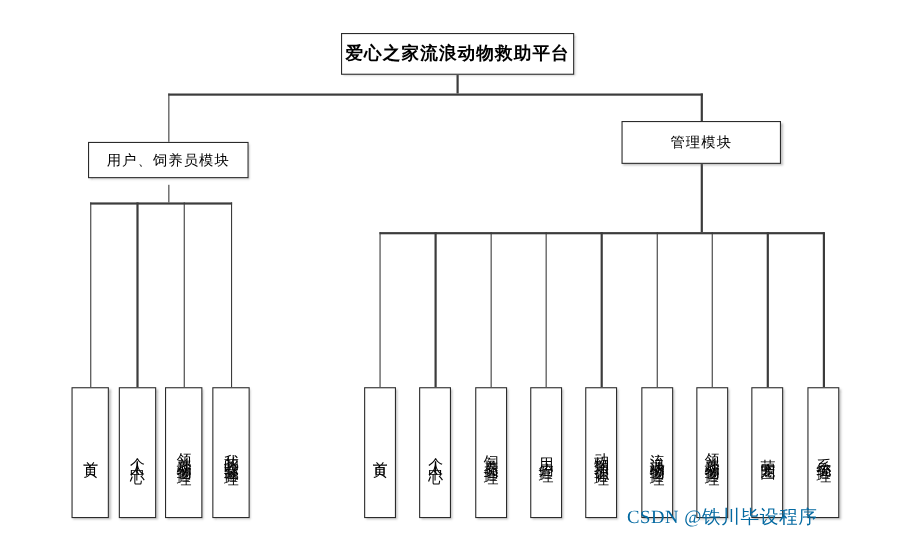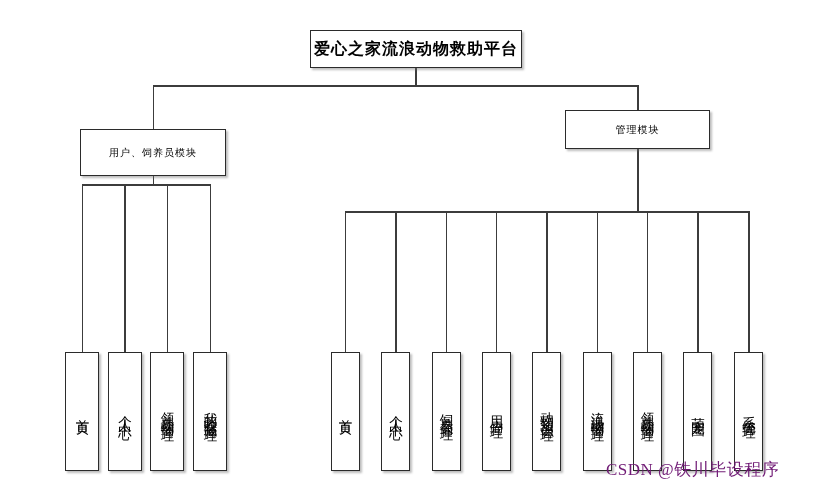--- a/index.html
+++ b/index.html
@@ -16,41 +16,41 @@
     box-sizing: border-box;
     background: #ffffff;
     border: 1.5px solid #2b2b2b;
     display: flex;
     align-items: center;
     justify-content: center;
     box-shadow: 1.5px 1.5px 2px rgba(110,110,110,0.45);
     color: #000000;
   }
   .node-root { left: 310px; top: 30px; width: 212px; height: 38px; font-weight: bold; font-size: 16px; letter-spacing: 1px; }
-  .node-module { font-size: 10px; letter-spacing: 1px; }
-  .node-module-user  { left: 80px;  top: 129px; width: 146px; height: 47px; }
+  .node-module { font-size: 13px; letter-spacing: 1px; }
+  .node-module-user  { left: 80px;  top: 129px; width: 146px; height: 33px; }
   .node-module-admin { left: 565px; top: 110px; width: 145px; height: 39px; }
   .leaf { top: 352px; height: 119px; }
   .leaf-l { width: 34px; }
   .leaf-r { width: 29px; }
   .vtext {
     writing-mode: vertical-rl;
     text-orientation: upright;
     font-size: 13.5px;
     letter-spacing: 3.5px;
     color: #000000;
     white-space: nowrap;
   }
   .hline, .vline { position: absolute; background: #3c3c3c; }
   .watermark {
     position: absolute;
-    left: 606px;
+    left: 570px;
     top: 458px;
     font-size: 17px;
-    color: #701a75;
+    color: #0369a1;
     letter-spacing: 0.5px;
     white-space: nowrap;
     z-index: 5;
   }
 </style>
 </head>
 <body>
 
 <div class="canvas">
 

